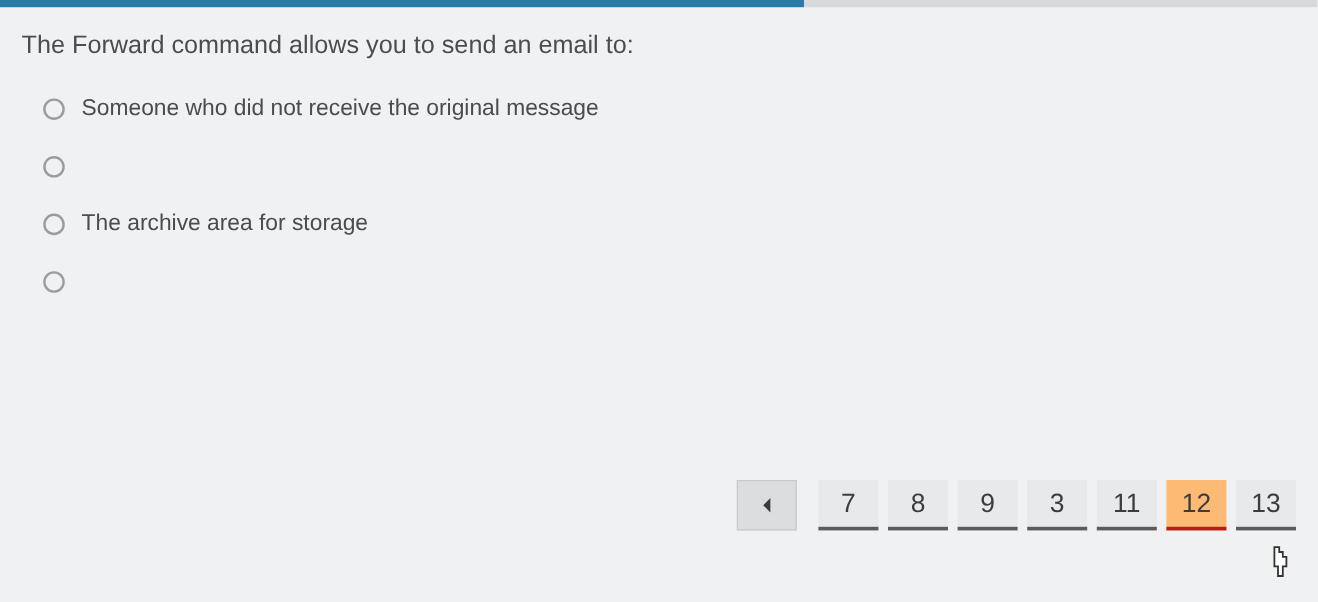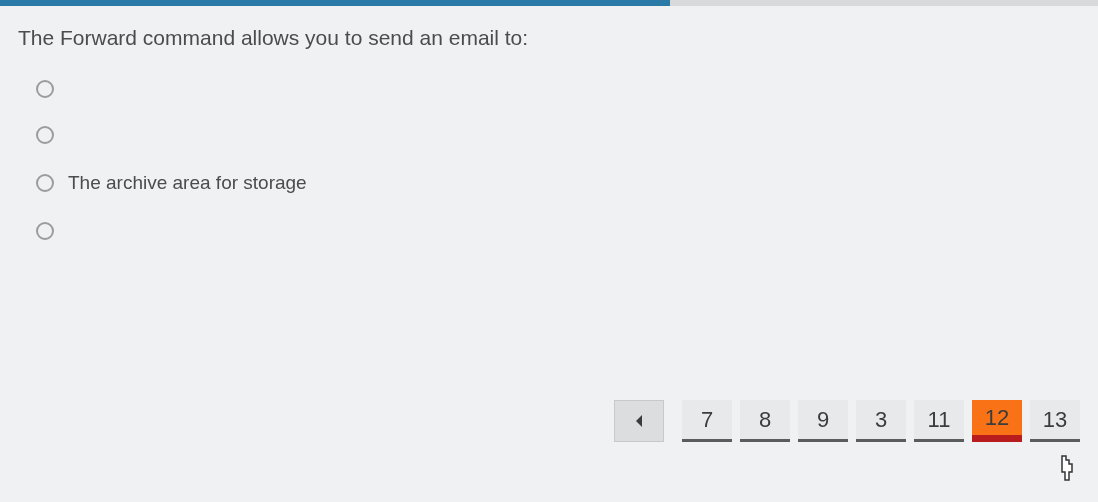--- a/index.html
+++ b/index.html
@@ -81,22 +81,22 @@
       align-items: center;
       justify-content: center;
       font-size: 22px;
       color: #3a3c3e;
       cursor: pointer;
       position: relative;
       padding: 0 8px;
       border-bottom: 3px solid #5a5c5e;
     }
     .page-btn.current {
-      background: #f97316;
-      border-bottom: 7px solid #b91c1c;
+      background: #fdba74;
+      border-bottom: 3px solid #b91c1c;
     }
     .cursor {
       position: absolute;
       bottom: 18px;
       right: 18px;
       width: 28px;
       height: 32px;
       pointer-events: none;
     }
   </style>
@@ -105,20 +105,21 @@
 
 <div class="progress-track">
   <div class="progress-fill"></div>
 </div>
 
 <div class="content">
   <div class="question">The Forward command allows you to send an email to:</div>
   <div class="options">
     <div class="option">
       <div class="radio"></div>
+      <div class="option-label">Someone who did not receive the original message</div>
     </div>
     <div class="option">
       <div class="radio"></div>
     </div>
     <div class="option">
       <div class="radio"></div>
       <div class="option-label">The archive area for storage</div>
     </div>
     <div class="option">
       <div class="radio"></div>

